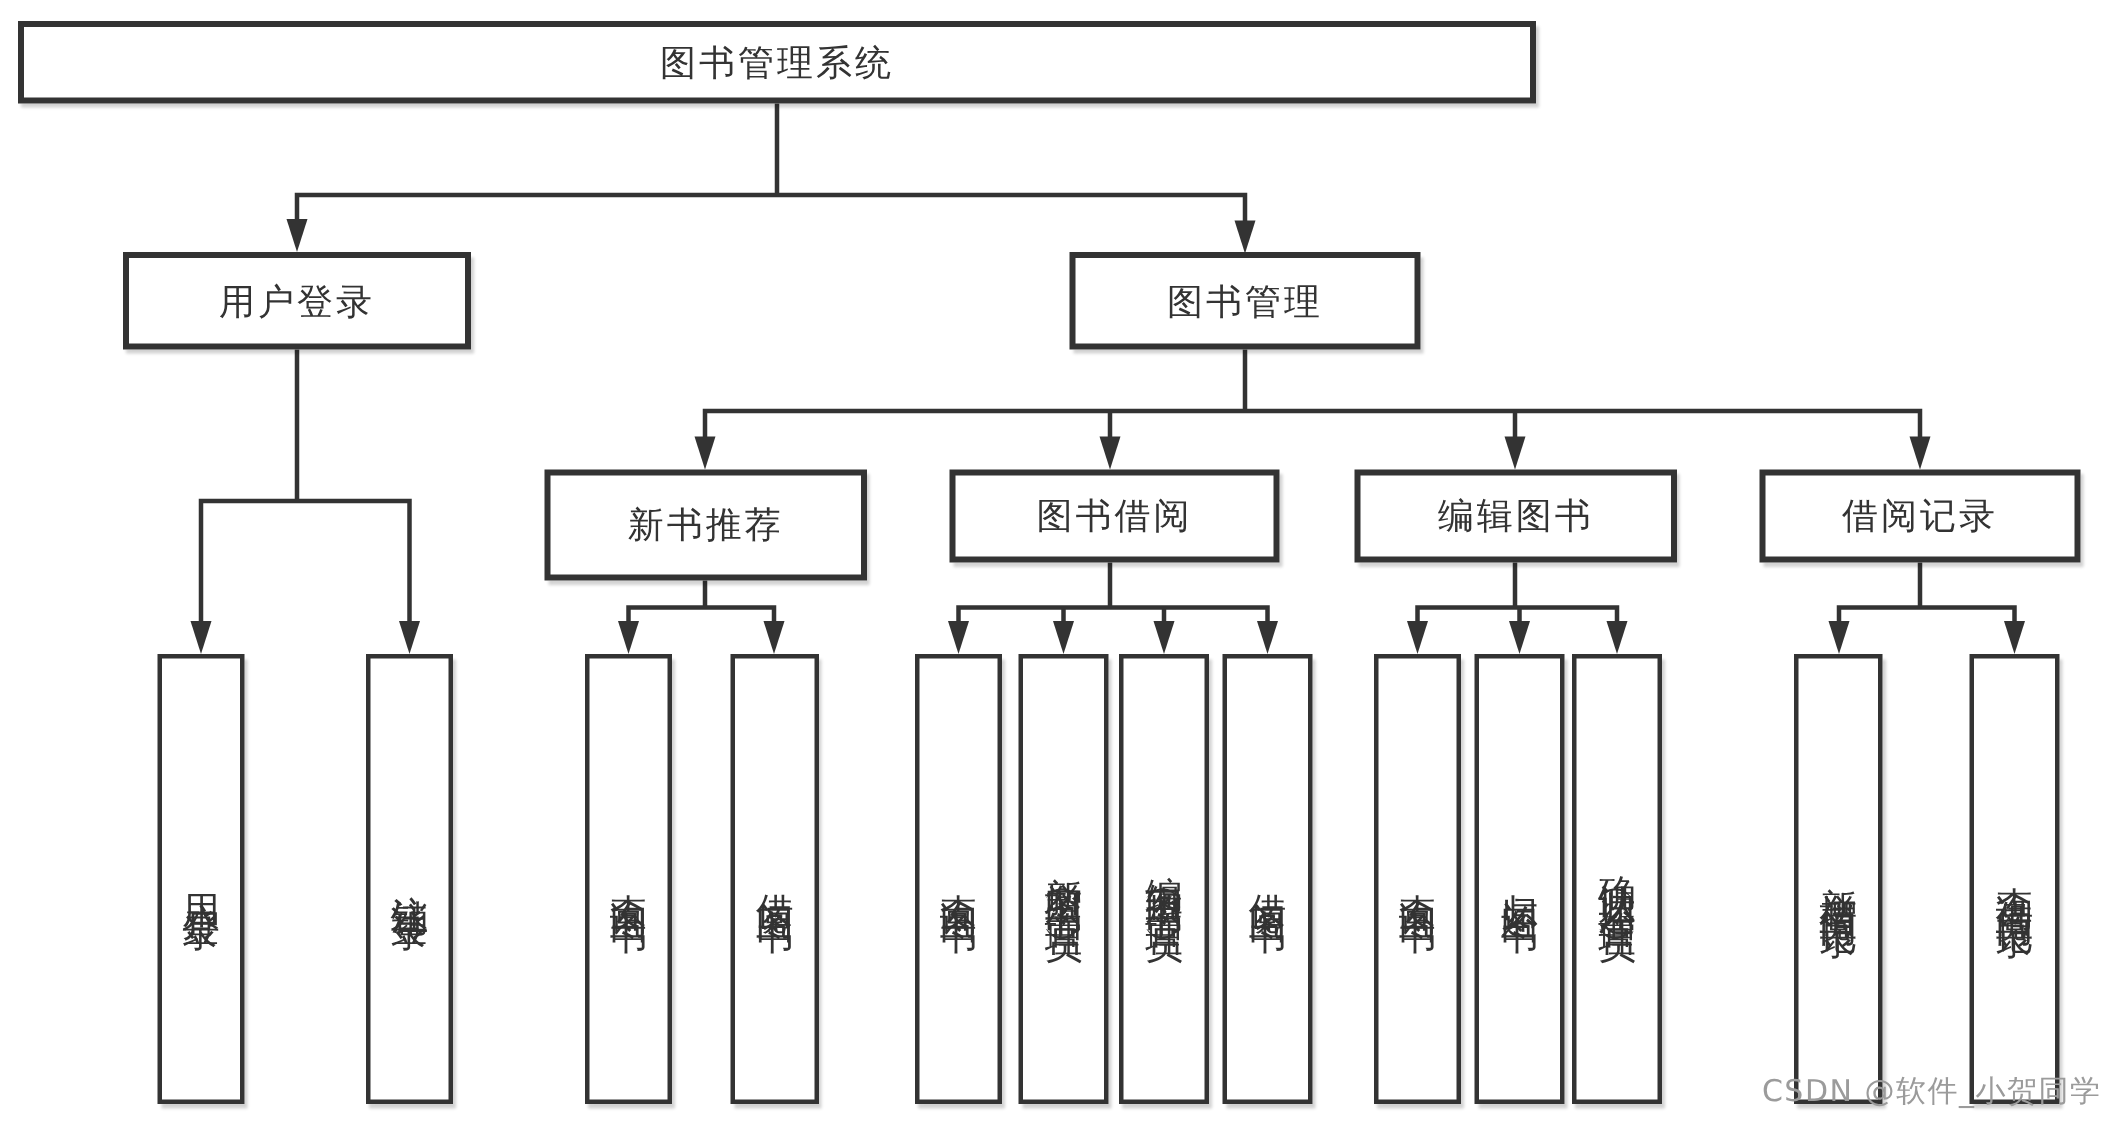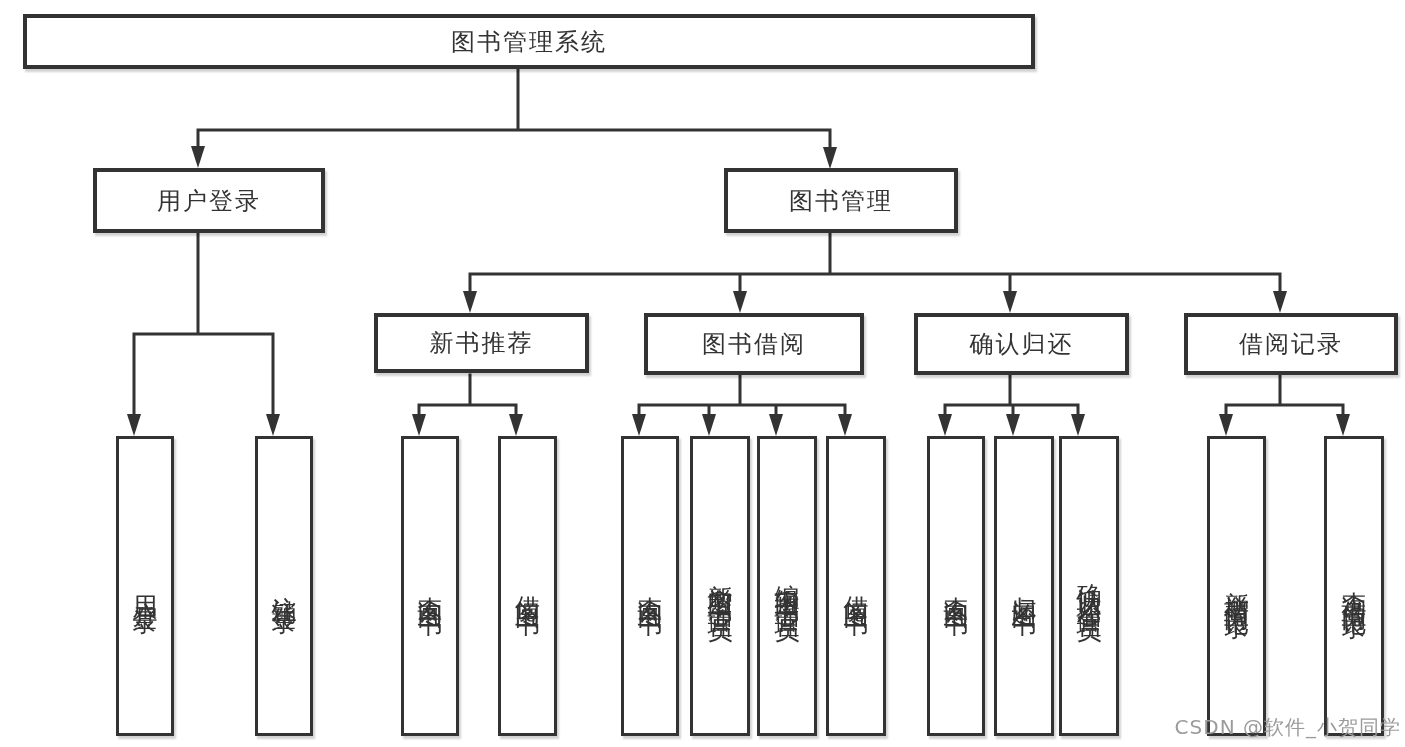--- a/index.html
+++ b/index.html
@@ -14,21 +14,20 @@
   .node{
     position:absolute;
     background:#ffffff;
     border:4px solid #333333;
     box-sizing:border-box;
     display:flex;
     align-items:center;
     justify-content:center;
     color:#333333;
     box-shadow:2px 3px 2px rgba(0,0,0,0.18);
-    margin-left:11px;
   }
   .hbox{font-size:24px;letter-spacing:2px;white-space:nowrap;}
   .vbox{border-width:3px;font-size:25px;}
   .vbox span{
     writing-mode:vertical-rl;
     text-orientation:mixed;
     letter-spacing:5px;
     line-height:1;
     white-space:nowrap;
   }
@@ -92,28 +91,28 @@
     <span>图书管理系统</span>
   </div>
 
   <div class="node hbox" style="left:82px;top:168px;width:232px;height:65px">
     <span>用户登录</span>
   </div>
   <div class="node hbox" style="left:713px;top:168px;width:234px;height:65px">
     <span>图书管理</span>
   </div>
 
-  <div class="node hbox" style="left:363px;top:313px;width:215px;height:60px">
+  <div class="node hbox" style="left:363px;top:313px;width:215px;height:74px">
     <span>新书推荐</span>
   </div>
   <div class="node hbox" style="left:633px;top:313px;width:220px;height:62px">
     <span>图书借阅</span>
   </div>
   <div class="node hbox" style="left:903px;top:313px;width:215px;height:62px">
-    <span>确认归还</span>
+    <span>编辑图书</span>
   </div>
   <div class="node hbox" style="left:1173px;top:313px;width:214px;height:62px">
     <span>借阅记录</span>
   </div>
 
   <div class="node vbox" style="left:105px;top:436px;width:58px;height:300px">
     <span>用户登录</span>
   </div>
   <div class="node vbox" style="left:244px;top:436px;width:58px;height:300px">
     <span>注销登录</span>

